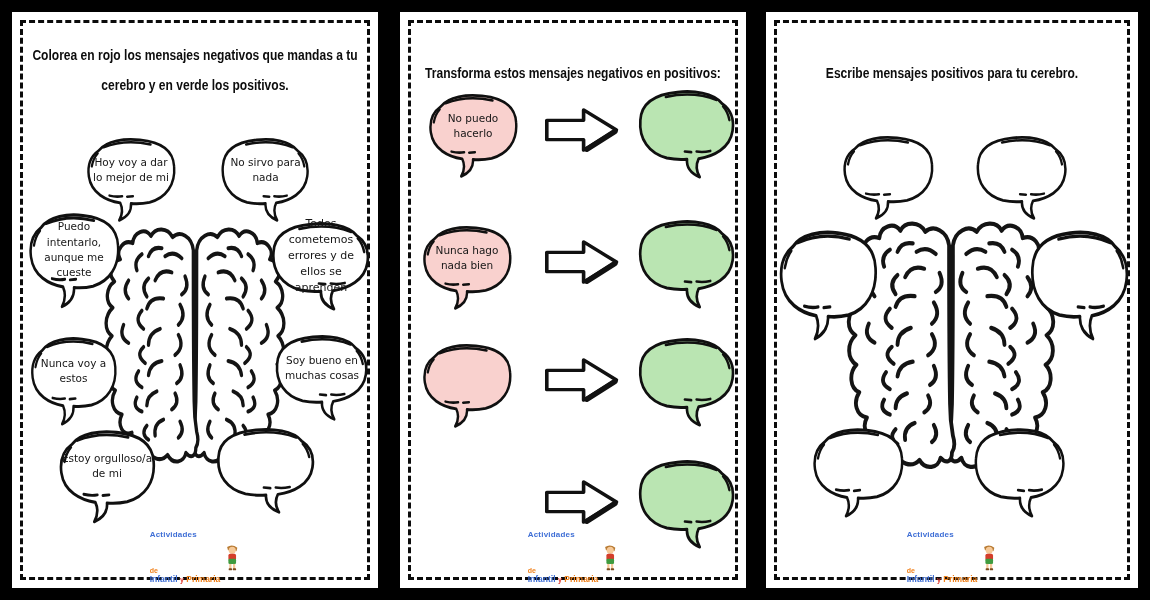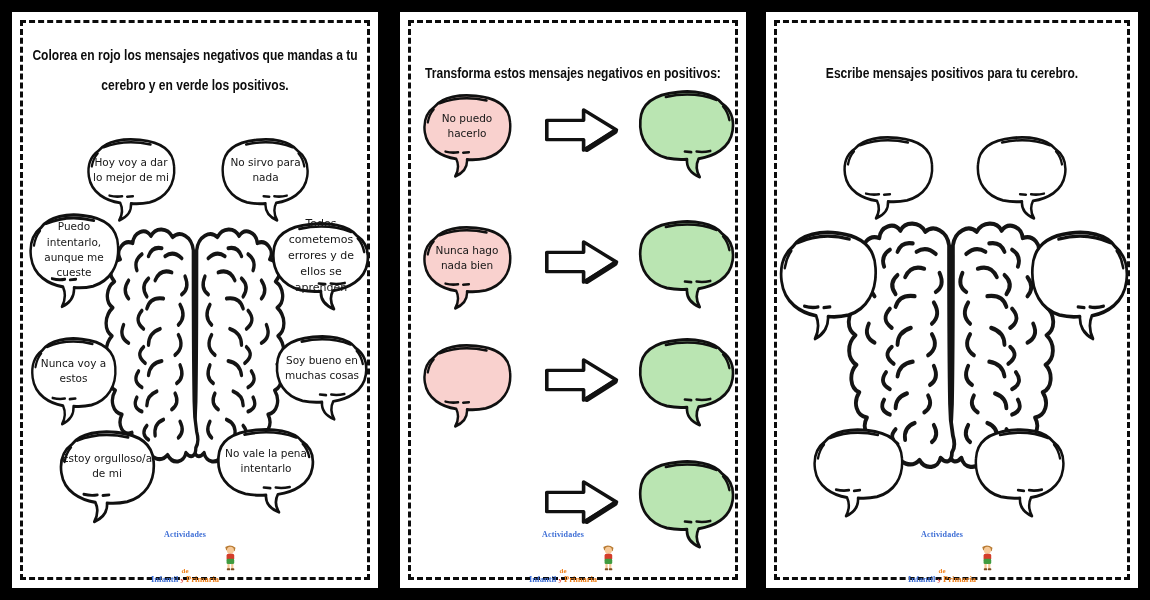--- a/index.html
+++ b/index.html
@@ -33,21 +33,21 @@
   .bubble.white  > svg{--bf:#ffffff;}
   .bubble.pink   > svg{--bf:var(--neg-fill);}
   .bubble.green  > svg{--bf:var(--pos-fill);}
   .arrow{position:absolute;}
   .arrow svg{width:100%;height:100%;}
   .brain{position:absolute;}
   .brain svg{width:100%;height:100%;}
   
   .logo{position:absolute;left:50%;top:518px;transform:translateX(-50%);
         display:flex;align-items:center;gap:3px;}
-  .logo-text{text-align:center;font-family:Liberation Serif, serif;font-weight:bold;line-height:1.15;}
+  .logo-text{font-family:Liberation Sans, sans-serif;font-weight:bold;line-height:1.15;}
   .logo-text .l1{font-size:8px;color:var(--logo-blue);letter-spacing:.2px;}
   .logo-text .l2{font-size:7px;color:var(--logo-orange);margin-top:28px;}
   .logo-text .l3{font-size:8.5px;}
   .logo-text .li{color:var(--logo-blue);margin-top:28px;}
   .logo-text .ly{color:var(--logo-red);font-size:7px;}
   .logo-text .lp{color:var(--logo-orange);}
   .kid{width:17px;height:26px;}
 </style>
 </head>
 <body style="--neg-fill: #f9d1ce; --pos-fill: #bae5b2; --logo-blue: #3f6fd6; --logo-orange: #f0821d; --logo-red: #e03a2f;">
@@ -159,40 +159,39 @@
   <div class="bubble white" style="left:42px;top:416px;width:106px;height:100px;">
     <svg viewBox="0 0 200 160" preserveAspectRatio="none">
         <use href="#bubble-shape"></use>
       </svg>
     <span class="txt">Estoy orgulloso/a de mi</span>
   </div>
   <div class="bubble white flip" style="left:200px;top:414px;width:108px;height:92px;">
     <svg viewBox="0 0 200 160" preserveAspectRatio="none">
         <use href="#bubble-shape"></use>
       </svg>
-    <span class="txt">No vale la pena intentarlo</span>
   </div>
 
   <div class="logo">
     <div class="logo-text">
       <div class="l1">Actividades</div>
       <div class="l2">de</div>
       <div class="l3"><span class="li">Infantil</span> <span class="ly">y</span> <span class="lp">Primaria</span></div>
     </div>
     <svg class="kid" viewBox="0 0 20 30">
         <use href="#kid-shape"></use>
       </svg>
   </div>
 </div>
 
 <div class="sheet" id="page2">
   <div class="sheet-border"></div>
   <div class="page-title">Transforma estos mensajes negativos en positivos:</div>
 
-  <div class="bubble pink" style="left:18px;top:80px;width:98px;height:90px;">
+  <div class="bubble pink" style="left:24px;top:80px;width:98px;height:90px;">
     <svg viewBox="0 0 200 160" preserveAspectRatio="none">
         <use href="#bubble-shape"></use>
       </svg>
     <span class="txt">No puedo hacerlo</span>
   </div>
   <div class="arrow" style="left:142px;top:92px;width:80px;height:52px;">
     <svg viewBox="0 0 100 70" preserveAspectRatio="none">
         <use href="#arrow-shape"></use>
       </svg>
   </div>

